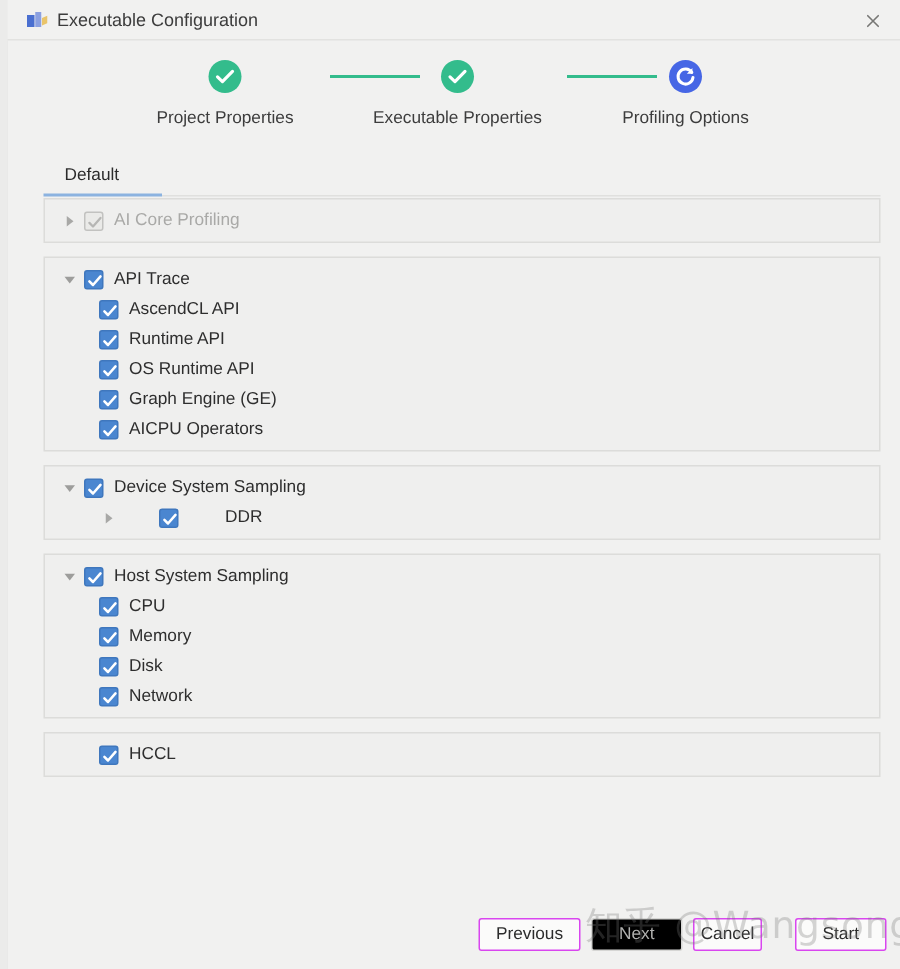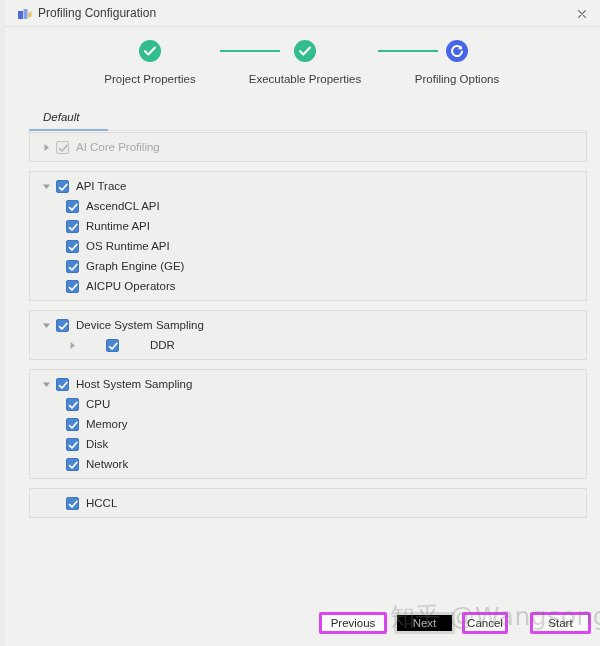--- a/index.html
+++ b/index.html
@@ -62,21 +62,21 @@
   .circle.active{background:#4666e5;}
   .circle svg{position:absolute;left:0;top:0;}
   .step .label{
     margin-top:11px;font-size:11.5px;color:#3d3d3d;white-space:nowrap;
   }
   .connector{
     position:absolute;height:2px;background:#33bc8c;top:10px;
   }
   
   .tabbar{
-    position:absolute;left:24px;top:107px;width:558px;height:24px;font-style:italic;
+    position:absolute;left:24px;top:107px;width:558px;height:24px;
   }
   .tab{
     position:absolute;left:0;top:0;
     padding:0 14px;
     font-size:11.5px;color:#2b2b2b;
     line-height:21px;
     white-space:nowrap;
   }
   .tab-underline{
     position:absolute;left:0;top:22px;width:79px;height:2px;
@@ -128,21 +128,21 @@
     font-size:11.5px;color:#2e2e2e;white-space:nowrap;
   }
   .rowlabel.dim{color:#a9a9a7;}
   
   .footer{
     position:absolute;left:0;bottom:0;width:595px;height:44px;
   }
   .btn{
     position:absolute;top:10px;height:22px;
     background:#fbfbfa;
-    border:3px solid #d946ef;
+    border:1px solid #d946ef;
     border-radius:2px;
     font-size:11.5px;color:#2c2c2c;
     display:flex;align-items:center;justify-content:center;
     box-sizing:border-box;
     cursor:default;
   }
   .btn.disabled{color:#b0b0ae;background:#000000;border-color:#d6d6d4;}
   
   .watermark{
     position:absolute;left:385px;top:600px;
@@ -164,21 +164,21 @@
   <div class="dialog">
 
     <div class="titlebar">
       <span class="app-icon">
         <svg width="14" height="13" viewBox="0 0 14 13">
           <rect x="0" y="3" width="5" height="8" fill="#4a6fd0"></rect>
           <rect x="5.5" y="1" width="4" height="10" fill="#7f97df" opacity="0.9"></rect>
           <path d="M10 5 l3.5 -1.5 v5 l-3.5 1.5 z" fill="#e9c46a"></path>
         </svg>
       </span>
-      <div class="title-text">Profiling Configuration</div>
+      <div class="title-text">Executable Configuration</div>
       <div class="close-btn">
         <svg width="18" height="18" viewBox="0 0 18 18">
           <path d="M5.5 5.5 L12.5 12.5 M12.5 5.5 L5.5 12.5" stroke="#777775" stroke-width="1.1" fill="none" stroke-linecap="round"></path>
         </svg>
       </div>
     </div>
 
     <div class="stepper">
 
       <div class="connector" style="left:215px;width:60px;"></div>

